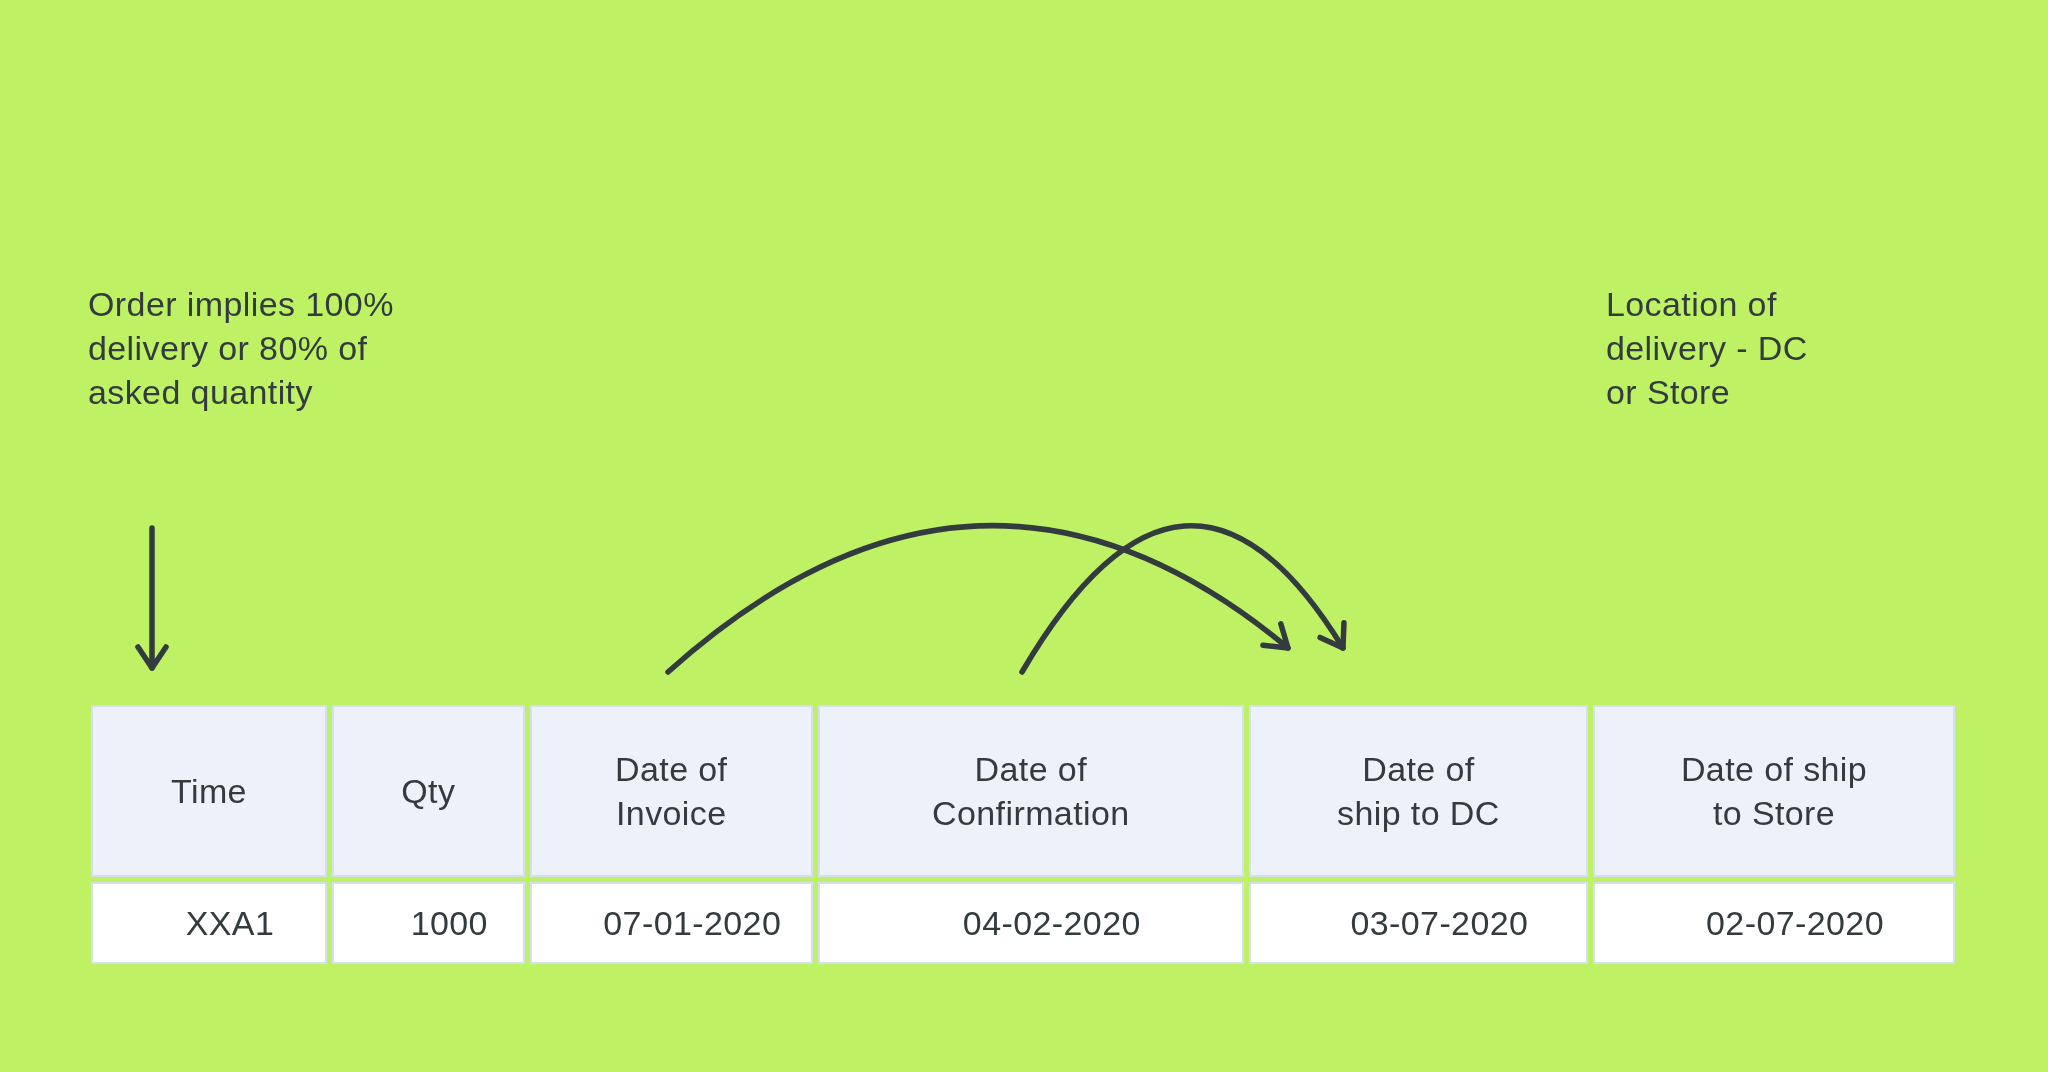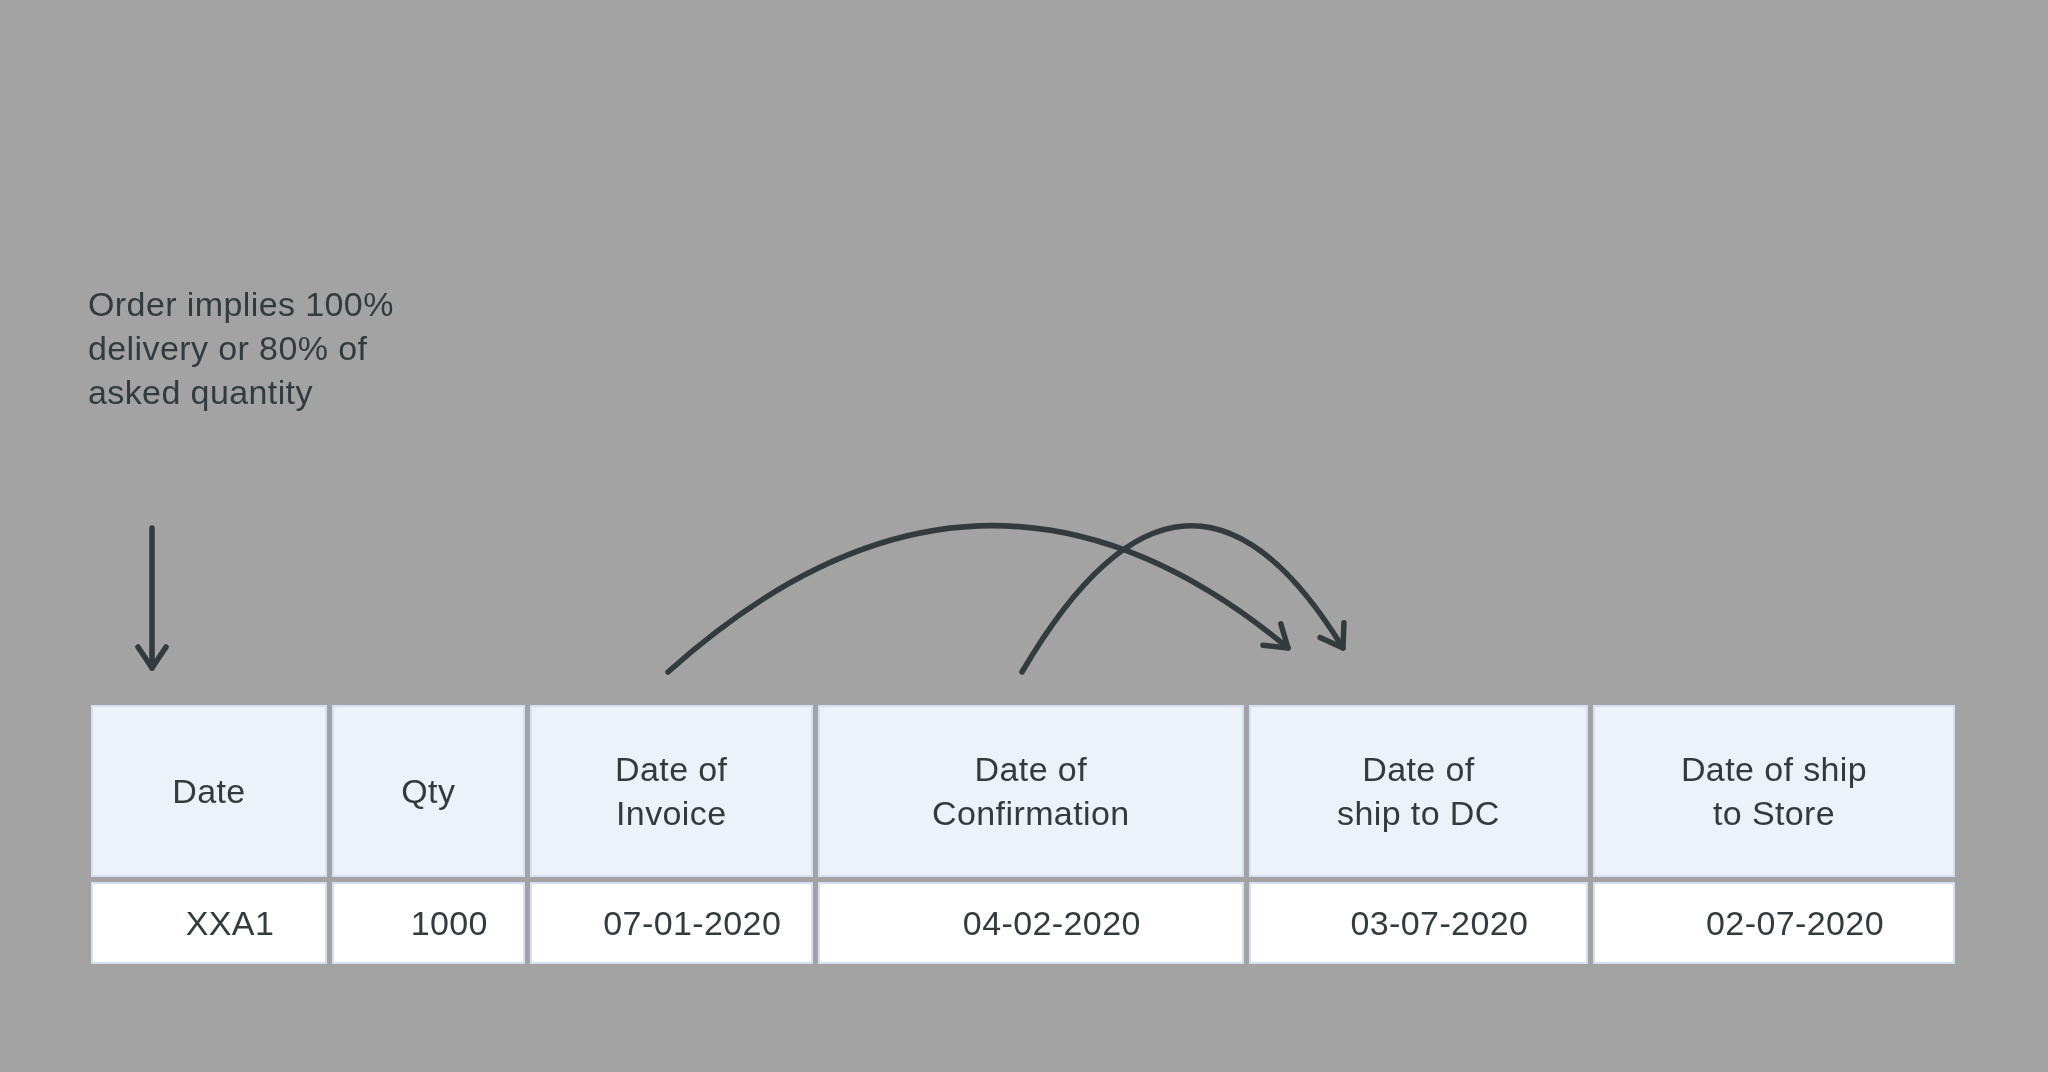--- a/index.html
+++ b/index.html
@@ -4,21 +4,21 @@
 <style>
   html, body {
     margin: 0;
     padding: 0;
     background: #ffffff;
   }
   .canvas {
     position: relative;
     width: 2048px;
     height: 1072px;
-    background: #a3a3a3;
+    background: #bef264;
     overflow: hidden;
     font-family: "Liberation Sans", "DejaVu Sans", sans-serif;
     color: #333b3e;
   }
   .annotation {
     position: absolute;
     font-size: 34px;
     line-height: 44px;
     letter-spacing: 0.4px;
     white-space: pre-line;
@@ -70,20 +70,23 @@
 </head>
 <body>
 
 <div class="canvas">
 
   <div class="annotation ann-delivery">Order implies 100%
 delivery or 80% of
 asked quantity</div>
 
 
+  <div class="annotation ann-location">Location of
+delivery - DC
+or Store</div>
 
   <svg class="arrows-layer" width="2048" height="1072" viewBox="0 0 2048 1072">
     <defs>
       <marker id="chev" viewBox="-30 -30 60 60" markerWidth="60" markerHeight="60" refX="0" refY="0" orient="auto" markerUnits="userSpaceOnUse">
         <path d="M -21 -14 L 0 0 L -21 14" fill="none" stroke="#333b3e" stroke-width="5.5" stroke-linecap="round" stroke-linejoin="round"></path>
       </marker>
     </defs>
 
     <path d="M 152 528 L 152 668" fill="none" stroke="#333b3e" stroke-width="5.5" stroke-linecap="round" marker-end="url(#chev)"></path>
 
@@ -96,21 +99,21 @@
     <colgroup>
       <col style="width:12.83%">
       <col style="width:10.48%">
       <col style="width:15.40%">
       <col style="width:23.16%">
       <col style="width:18.45%">
       <col style="width:19.68%">
     </colgroup>
     <thead>
       <tr>
-        <th>Date</th>
+        <th>Time</th>
         <th>Qty</th>
         <th>Date of
 Invoice</th>
         <th>Date of
 Confirmation</th>
         <th>Date of
 ship to DC</th>
         <th>Date of ship
 to Store</th>
       </tr>

